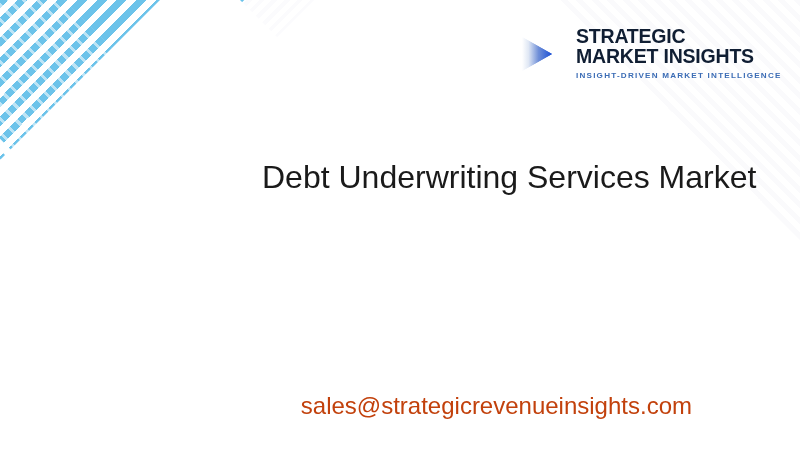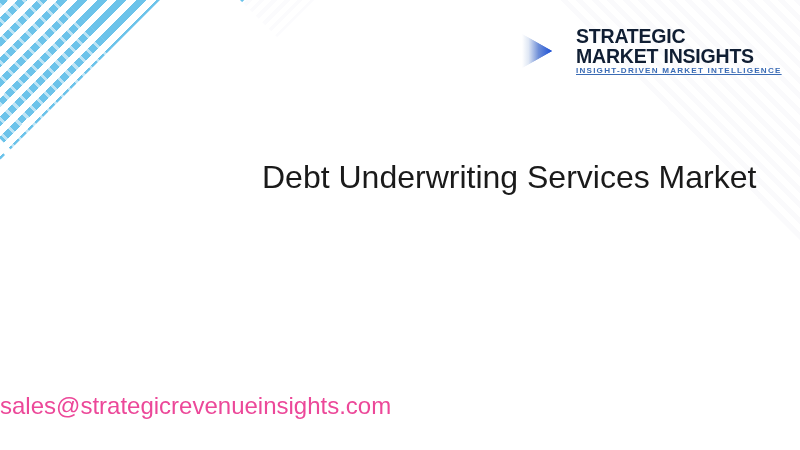--- a/index.html
+++ b/index.html
@@ -166,43 +166,43 @@
     transform: rotate(-45deg);
     background: #ffffff;
   }
 
   
   #logo {
     position: absolute;
     left: 519px;
     top: 27px;
     display: flex;
-    align-items: flex-start;
+    align-items: center;
     gap: 9px;
   }
   #logo-mark { width: 48px; height: 48px; display: block; flex: none; }
   #logo-text { display: flex; flex-direction: column; }
   .logo-line {
     font-family: "Liberation Sans", sans-serif;
     font-weight: bold;
     font-size: 19.5px;
     line-height: 19.5px;
     letter-spacing: -0.2px;
     color: #101e33;
     white-space: nowrap;
   }
   .logo-tagline {
+    margin-top: 5px;
     font-family: "Liberation Sans", sans-serif;
     font-weight: bold;
     font-size: 8.1px;
     line-height: 10px;
     letter-spacing: 1.22px;
     color: #3b6cb5;
     white-space: nowrap;
-    text-decoration: underline;
   }
 
   
   #title {
     position: absolute;
     left: 262px;
     top: 155px;
     width: 700px;
     font-family: "Liberation Sans", sans-serif;
     font-size: 32px;
@@ -210,27 +210,27 @@
     color: #1a1a1a;
     white-space: nowrap;
   }
 
   
   #email {
     position: absolute;
     left: 0;
     top: 391px;
     width: 732px;
-    text-align: left;
+    text-align: right;
     padding-right: 40px;
     box-sizing: border-box;
     font-family: "Liberation Sans", sans-serif;
     font-size: 24px;
     line-height: 30px;
-    color: #ec4899;
+    color: #c2410c;
     white-space: nowrap;
   }
 </style>
 </head>
 <body>
 
 <div id="slide">
 
   <div id="bg">
     <div class="band faint-stripes-a"></div>

